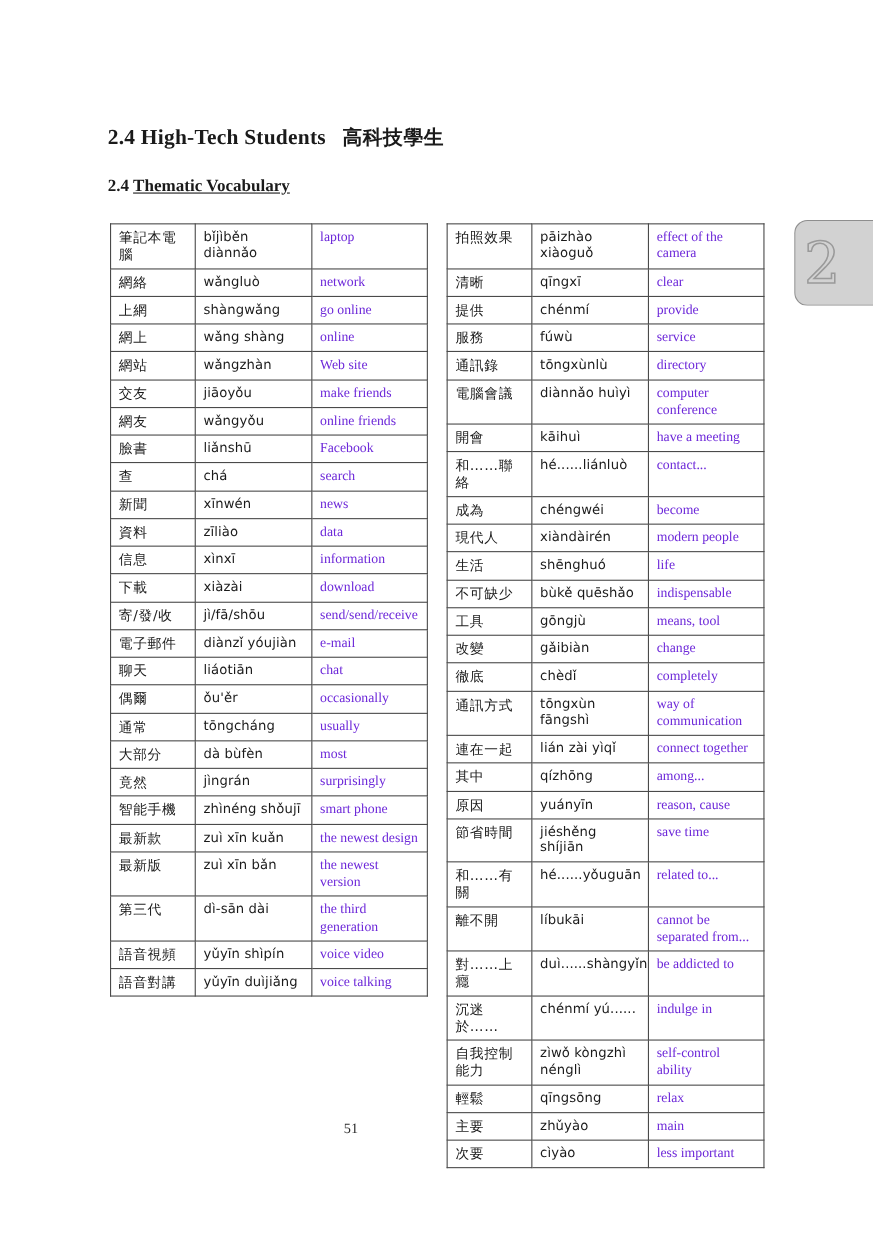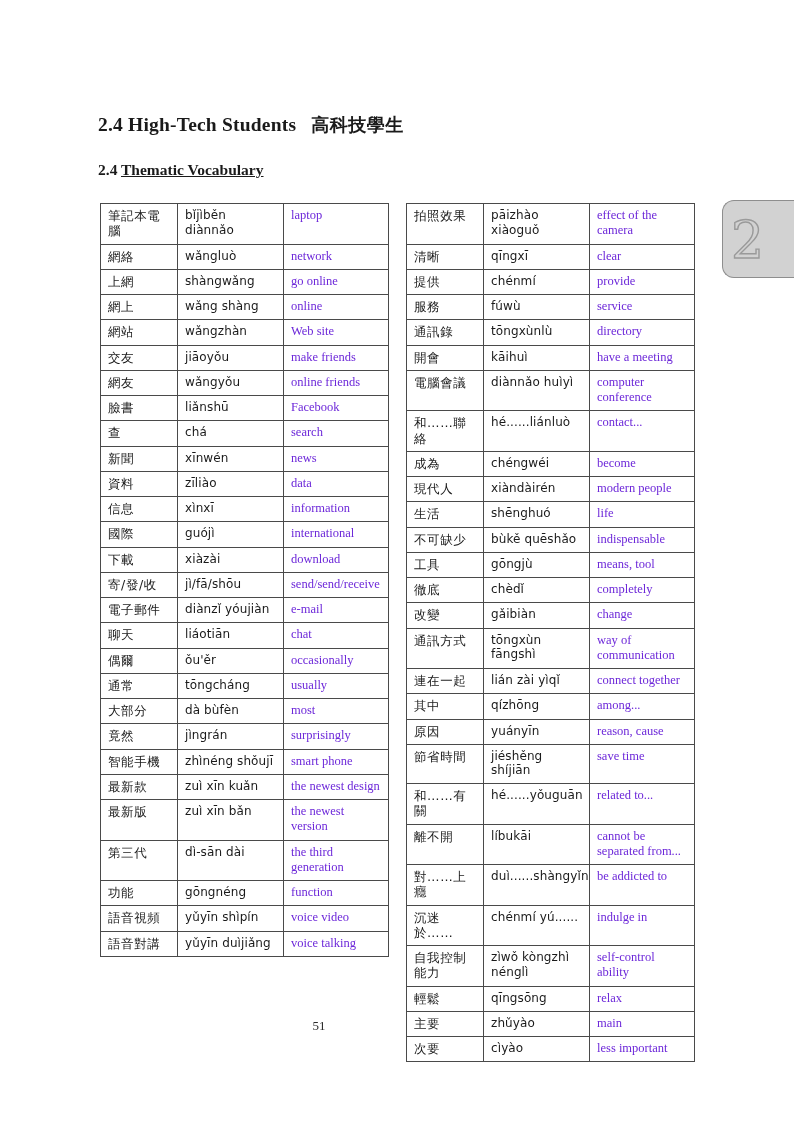--- a/index.html
+++ b/index.html
@@ -195,25 +195,20 @@
         <td class="hanzi">資料</td>
         <td class="pinyin">zīliào</td>
         <td class="english">data</td>
       </tr>
       <tr>
         <td class="hanzi">信息</td>
         <td class="pinyin">xìnxī</td>
         <td class="english">information</td>
       </tr>
       <tr>
-        <td class="hanzi">國際</td>
-        <td class="pinyin">guójì</td>
-        <td class="english">international</td>
-      </tr>
-      <tr>
         <td class="hanzi">下載</td>
         <td class="pinyin">xiàzài</td>
         <td class="english">download</td>
       </tr>
       <tr>
         <td class="hanzi">寄/發/收</td>
         <td class="pinyin">jì/fā/shōu</td>
         <td class="english">send/send/receive</td>
       </tr>
       <tr>
@@ -258,25 +253,20 @@
       </tr>
       <tr>
         <td class="hanzi">最新版</td>
         <td class="pinyin">zuì xīn bǎn</td>
         <td class="english">the newest version</td>
       </tr>
       <tr>
         <td class="hanzi">第三代</td>
         <td class="pinyin">dì-sān dài</td>
         <td class="english">the third generation</td>
-      </tr>
-      <tr>
-        <td class="hanzi">功能</td>
-        <td class="pinyin">gōngnéng</td>
-        <td class="english">function</td>
       </tr>
       <tr>
         <td class="hanzi">語音視頻</td>
         <td class="pinyin">yǔyīn shìpín</td>
         <td class="english">voice video</td>
       </tr>
       <tr>
         <td class="hanzi">語音對講</td>
         <td class="pinyin">yǔyīn duìjiǎng</td>
         <td class="english">voice talking</td>
@@ -310,30 +300,30 @@
         <td class="hanzi">服務</td>
         <td class="pinyin">fúwù</td>
         <td class="english">service</td>
       </tr>
       <tr>
         <td class="hanzi">通訊錄</td>
         <td class="pinyin">tōngxùnlù</td>
         <td class="english">directory</td>
       </tr>
       <tr>
+        <td class="hanzi">電腦會議</td>
+        <td class="pinyin">diànnǎo huìyì</td>
+        <td class="english">computer conference</td>
+      </tr>
+      <tr>
         <td class="hanzi">開會</td>
         <td class="pinyin">kāihuì</td>
         <td class="english">have a meeting</td>
       </tr>
       <tr>
-        <td class="hanzi">電腦會議</td>
-        <td class="pinyin">diànnǎo huìyì</td>
-        <td class="english">computer conference</td>
-      </tr>
-      <tr>
         <td class="hanzi">和……聯絡</td>
         <td class="pinyin">hé......liánluò</td>
         <td class="english">contact...</td>
       </tr>
       <tr>
         <td class="hanzi">成為</td>
         <td class="pinyin">chéngwéi</td>
         <td class="english">become</td>
       </tr>
       <tr>
@@ -350,30 +340,30 @@
         <td class="hanzi">不可缺少</td>
         <td class="pinyin">bùkě quēshǎo</td>
         <td class="english">indispensable</td>
       </tr>
       <tr>
         <td class="hanzi">工具</td>
         <td class="pinyin">gōngjù</td>
         <td class="english">means, tool</td>
       </tr>
       <tr>
+        <td class="hanzi">改變</td>
+        <td class="pinyin">gǎibiàn</td>
+        <td class="english">change</td>
+      </tr>
+      <tr>
         <td class="hanzi">徹底</td>
         <td class="pinyin">chèdǐ</td>
         <td class="english">completely</td>
       </tr>
       <tr>
-        <td class="hanzi">改變</td>
-        <td class="pinyin">gǎibiàn</td>
-        <td class="english">change</td>
-      </tr>
-      <tr>
         <td class="hanzi">通訊方式</td>
         <td class="pinyin">tōngxùn fāngshì</td>
         <td class="english">way of communication</td>
       </tr>
       <tr>
         <td class="hanzi">連在一起</td>
         <td class="pinyin">lián zài yìqǐ</td>
         <td class="english">connect together</td>
       </tr>
       <tr>

